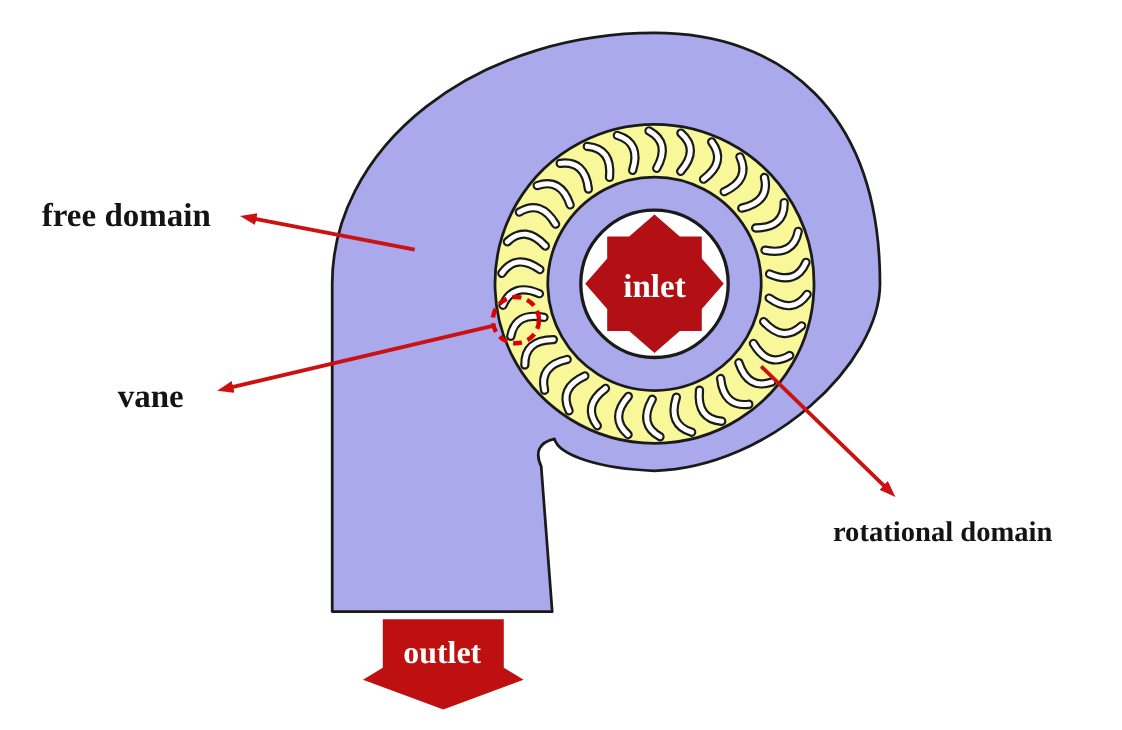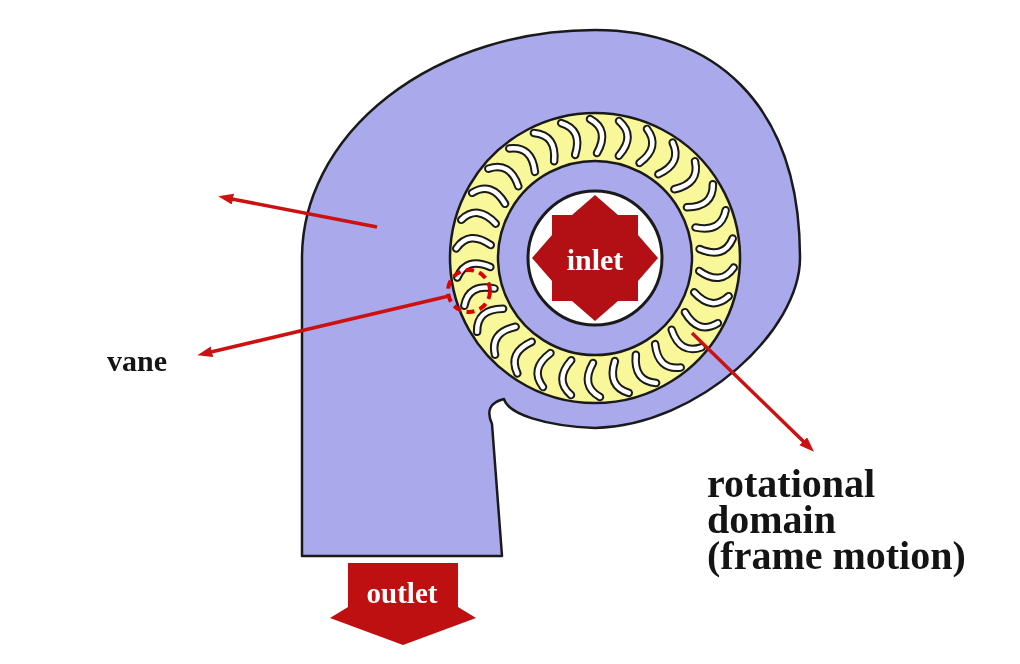--- a/index.html
+++ b/index.html
@@ -1,21 +1,21 @@
 <!DOCTYPE html>
 <html><head>
 <meta charset="utf-8">
 <style>
   html,body{margin:0;padding:0;background:#ffffff;}
   #stage{position:relative;width:1020px;height:664px;background:#ffffff;overflow:hidden;
          font-family:"Liberation Serif", serif;}
   svg{position:absolute;left:0;top:0;}
   .lbl{position:absolute;font-weight:bold;font-size:30px;color:#141414;white-space:nowrap;
        line-height:32px;}
-  .lbl-block{position:absolute;font-weight:bold;font-size:40px;color:#141414;
+  .lbl-block{position:absolute;font-weight:bold;font-size:26px;color:#141414;text-align:center;
        width:300px;line-height:36px;}
   .svg-label{font-family:"Liberation Serif", serif;font-weight:bold;}
 </style>
 </head>
 <body>
 
 <div id="stage">
 
   <svg width="1020" height="664" viewBox="0 0 1020 664">
     <defs>
@@ -82,21 +82,21 @@
     <circle cx="469" cy="291" r="21" fill="none" stroke="#DD0000" stroke-width="4" stroke-dasharray="8.2 5.4"></circle>
 
     <line x1="377" y1="227" x2="232" y2="199" stroke="#CC1111" stroke-width="3.5" marker-end="url(#arrowhead)"></line>
     <line x1="449" y1="296" x2="211" y2="352" stroke="#CC1111" stroke-width="3.5" marker-end="url(#arrowhead)"></line>
     <line x1="692" y1="333" x2="804" y2="442" stroke="#CC1111" stroke-width="3.5" marker-end="url(#arrowhead)"></line>
 
     <polygon points="348,563 458,563 458,607 476,618 403,645 330,618 348,607" fill="#BE1010"></polygon>
     <text class="svg-label" x="402" y="603" text-anchor="middle" font-size="29" fill="#FFFFFF">outlet</text>
   </svg>
 
+  <div class="lbl" style="left:38px;top:180px;">free domain</div>
 
   <div class="lbl" style="left:107px;top:345px;text-align:right;">vane</div>
 
   <div class="lbl-block" style="left:707px;top:466px;">
     <div>rotational domain</div>
-    <div>(frame motion)</div>
   </div>
 
 </div>
 
 </body></html>

